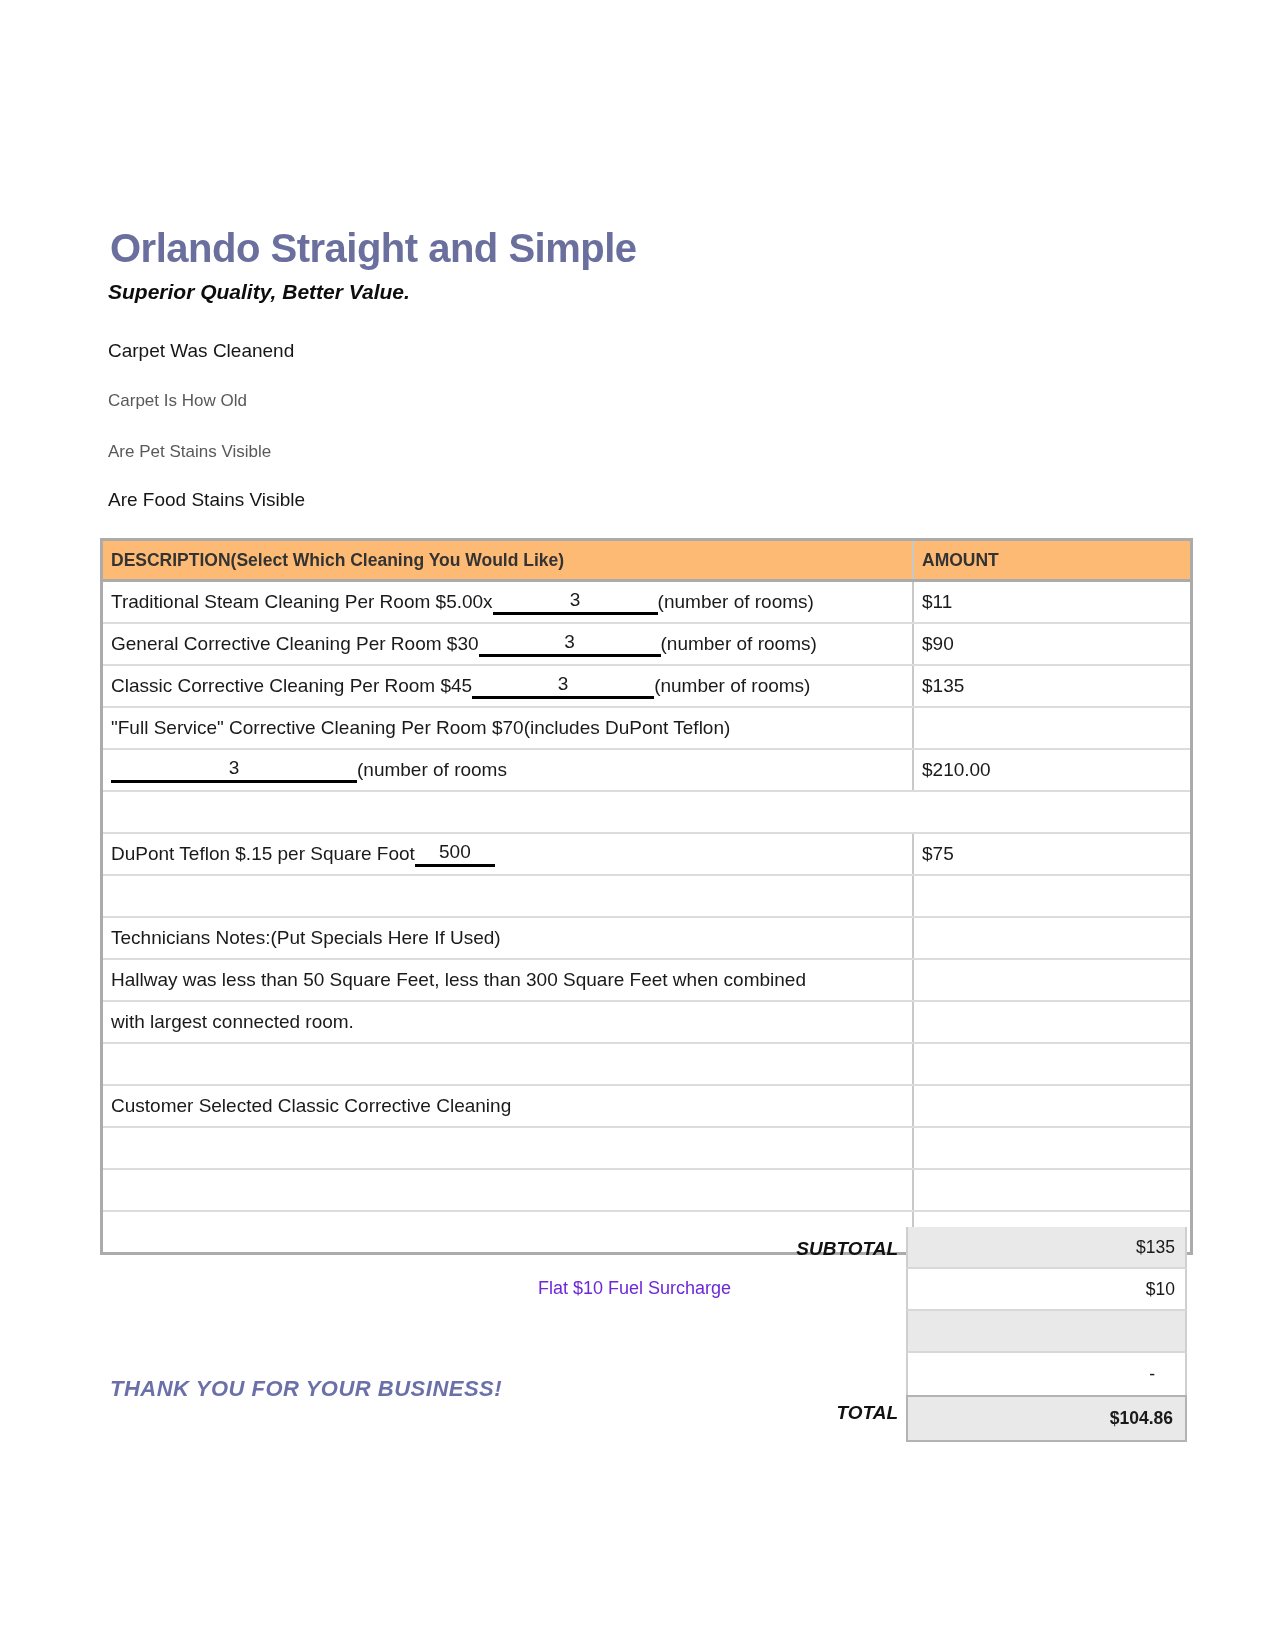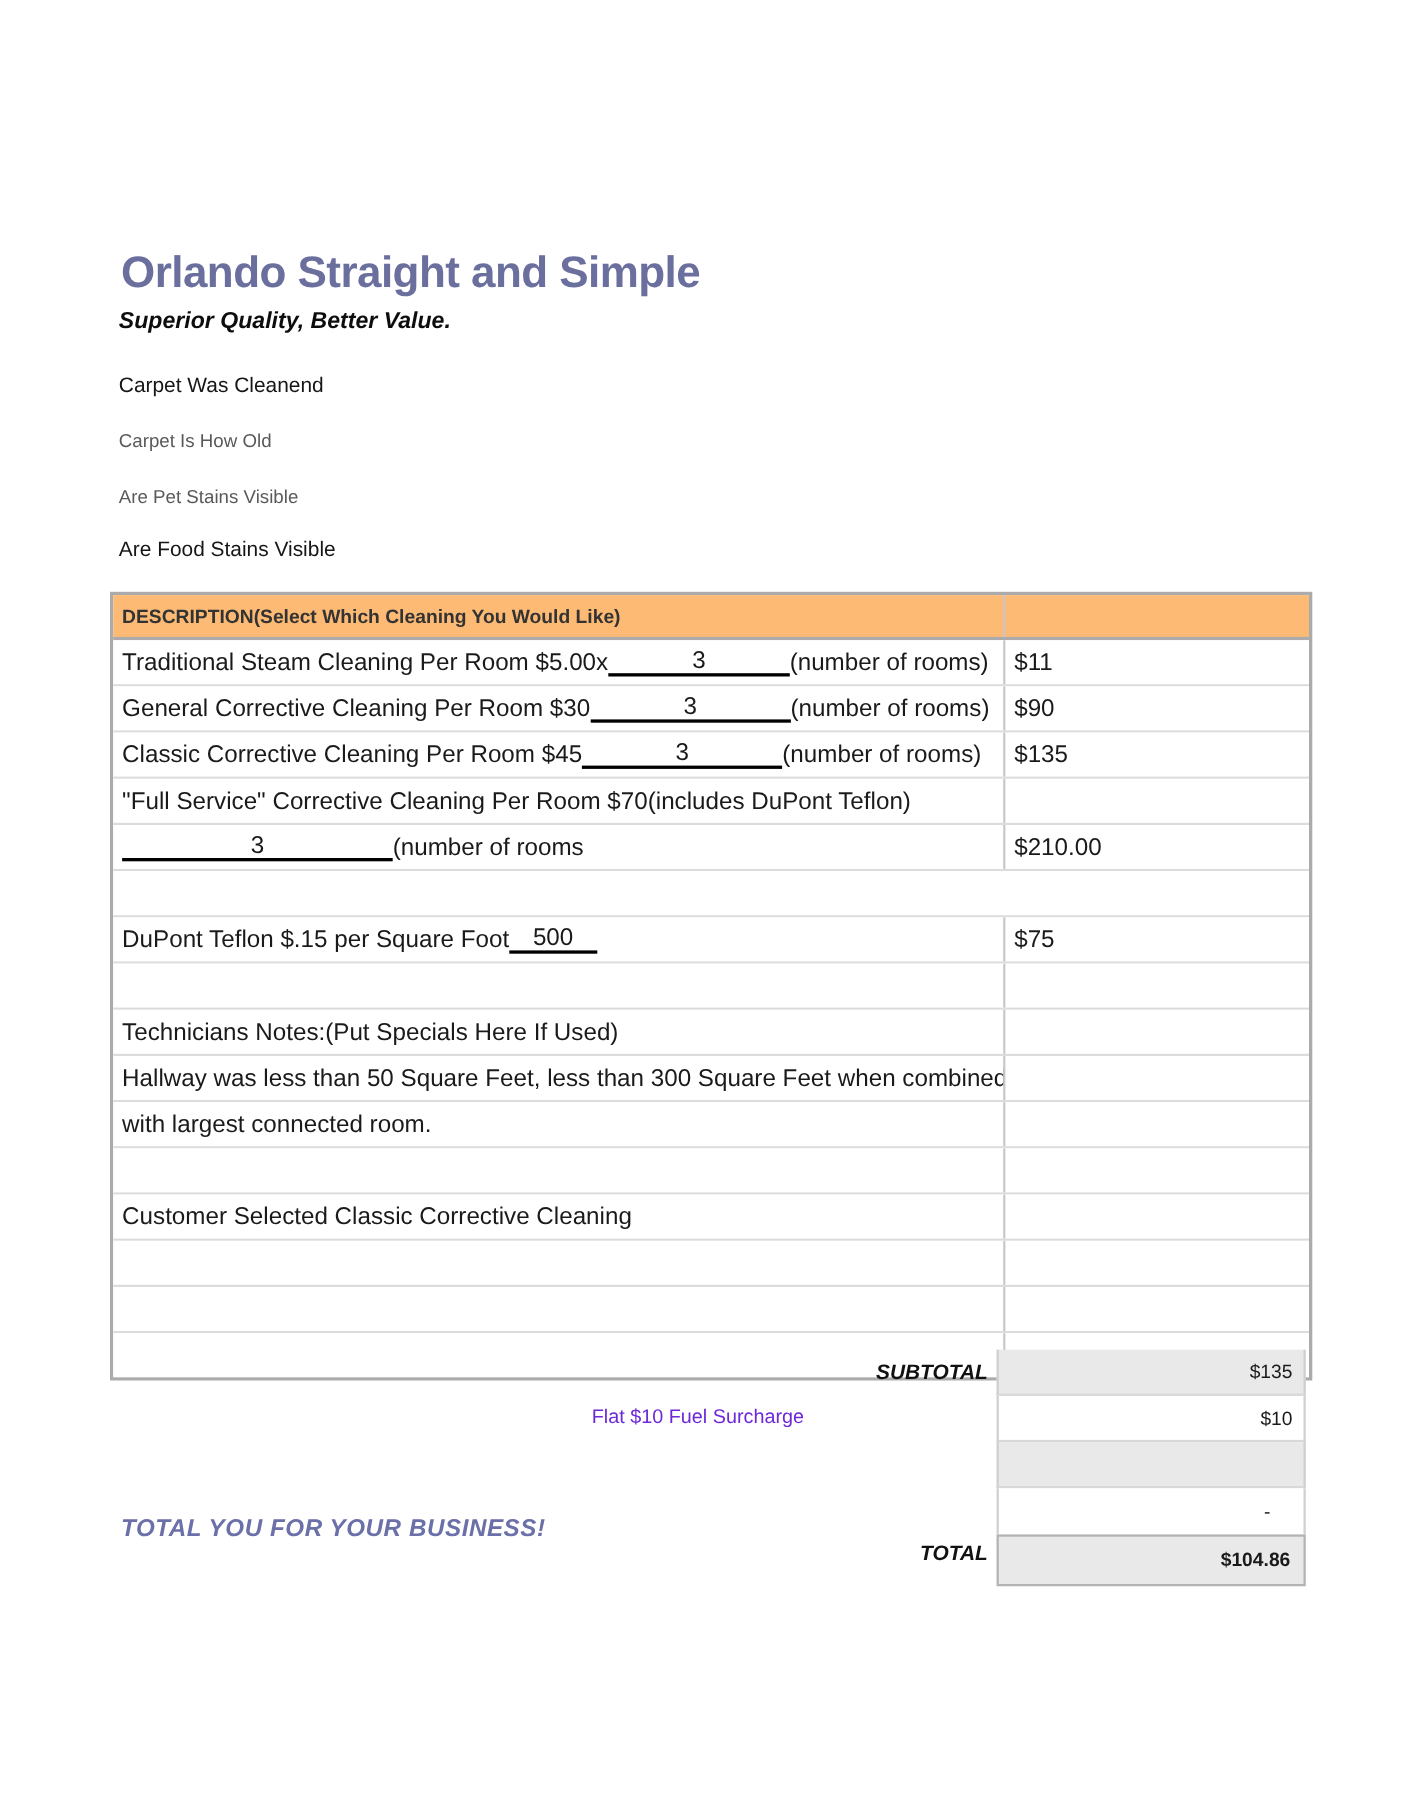--- a/index.html
+++ b/index.html
@@ -19,21 +19,21 @@
   .q1{top:340px;} .q2{top:391px;} .q3{top:442px;} .q4{top:489px;}
 
   
   .etable{position:absolute;left:100px;top:538px;width:1087px;
         border:3px solid #ababab;background:#fff;}
   .thead{display:flex;height:38px;background:#fdba74;border-bottom:3px solid #ababab;
         font-weight:700;color:#333;}
   .thead .tcell{font-size:17.5px;}
   .trow{display:flex;height:40px;border-bottom:2px solid #dcdcdc;background:#fff;}
   .trow:last-child{border-bottom:none;}
-  .tcell{display:flex;align-items:center;font-size:22px;white-space:nowrap;overflow:hidden;}
+  .tcell{display:flex;align-items:center;font-size:19px;white-space:nowrap;overflow:hidden;}
   .tdesc{flex:0 0 801px;padding-left:8px;border-right:2px solid #c8c8c8;}
   .tamount{flex:1;padding-left:8px;}
   .blank{display:inline-block;border-bottom:3px solid #000;text-align:center;
         line-height:20px;height:22px;}
 
   
   .sumcol{position:absolute;left:906px;top:1227px;width:281px;}
   .scell{box-sizing:content-box;display:flex;align-items:center;justify-content:flex-end;
         border-left:2px solid #cfcfcf;border-right:2px solid #cfcfcf;
         font-size:17.5px;padding-right:10px;}
@@ -64,20 +64,21 @@
   <div class="tagline">Superior Quality, Better Value.</div>
 
   <div class="question q-dark q1">Carpet Was Cleanend</div>
   <div class="question q-gray q2">Carpet Is How Old</div>
   <div class="question q-gray q3">Are Pet Stains Visible</div>
   <div class="question q-dark q4">Are Food Stains Visible</div>
 
   <div class="etable">
     <div class="thead">
       <div class="tcell tdesc">DESCRIPTION(Select Which Cleaning You Would Like)</div>
+      <div class="tcell tamount">AMOUNT</div>
     </div>
     <div>
         <div class="trow">
           <div class="tcell tdesc">Traditional Steam Cleaning Per Room $5.00x <span class="blank" style="width: 165px;">3</span>(number of rooms)</div>
           <div class="tcell tamount">$11</div>
         </div>
         <div class="trow">
           <div class="tcell tdesc">General Corrective Cleaning Per Room $30 <span class="blank" style="width: 182px;">3</span>(number of rooms)</div>
           <div class="tcell tamount">$90</div>
         </div>
@@ -142,16 +143,16 @@
   <div class="sumcol">
     <div class="scell s-gray s1">$135</div>
     <div class="scell s-white s2">$10</div>
     <div class="scell s-gray s3"></div>
     <div class="scell s-white s4">-</div>
     <div class="scell s5">$104.86</div>
   </div>
 
   <div class="sum-label subtotal-label">SUBTOTAL</div>
   <div class="fuel-label">Flat $10 Fuel Surcharge</div>
-  <div class="thank-you">TOTAL YOU FOR YOUR BUSINESS!</div>
+  <div class="thank-you">THANK YOU FOR YOUR BUSINESS!</div>
   <div class="sum-label total-label">TOTAL</div>
 
 </div>
 
 </body></html>

